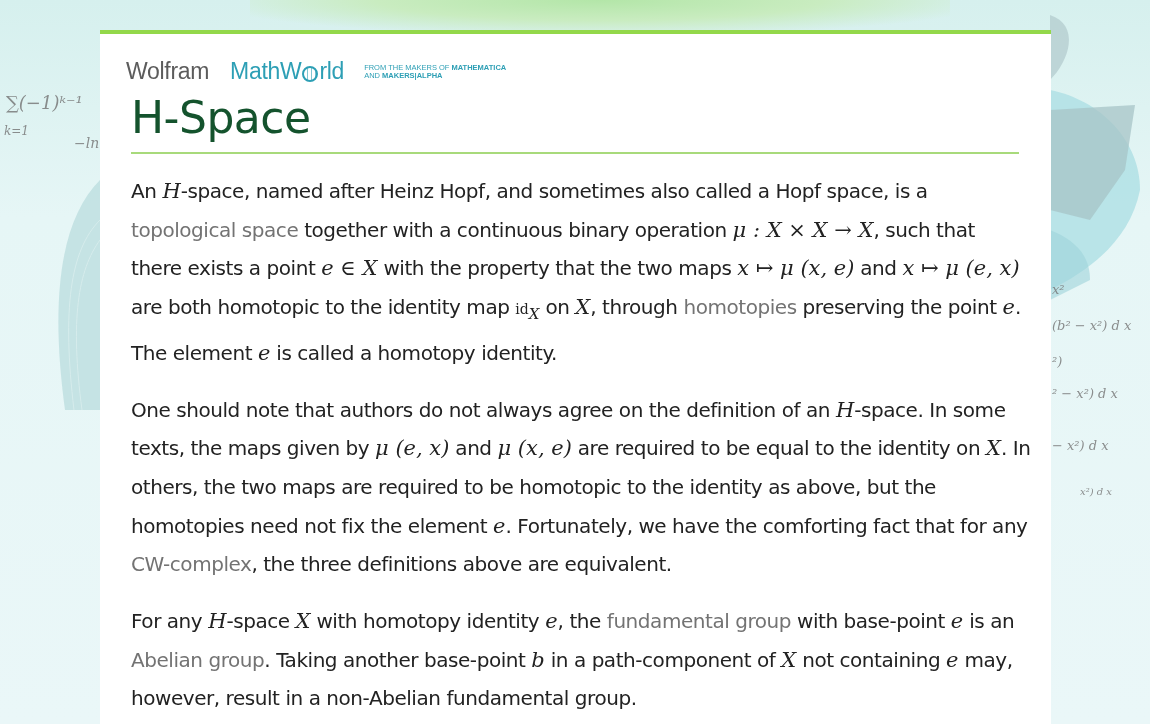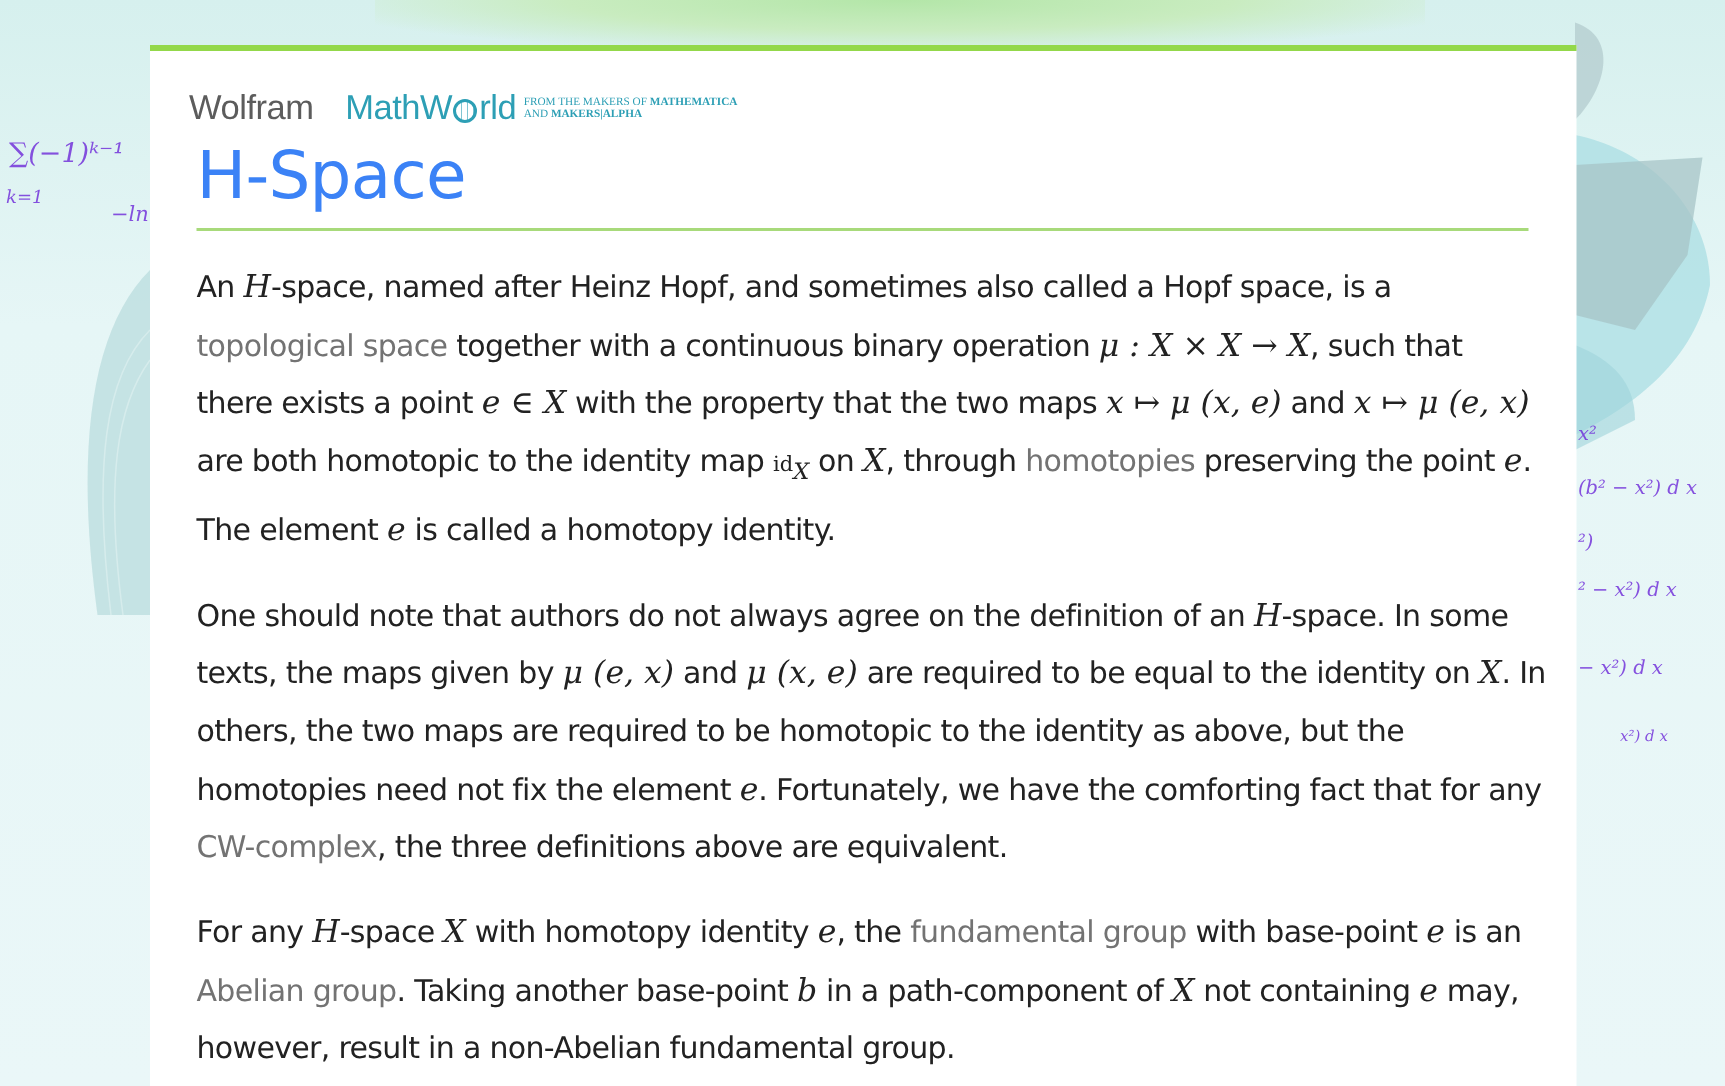--- a/index.html
+++ b/index.html
@@ -7,42 +7,42 @@
     width:1150px; height:724px; overflow:hidden; position:relative;
     background: linear-gradient(180deg, #d6f0ee 0%, #e6f6f6 30%, #eaf7f8 100%);
     font-family: "DejaVu Sans", sans-serif;
   }
   .top-glow {
     position:absolute; left:250px; top:0; width:700px; height:32px;
     background: radial-gradient(ellipse at 50% 0%, #b3e6a8 0%, #c9ecc0 45%, rgba(220,242,236,0) 80%);
   }
   .bg-deco { position:absolute; pointer-events:none; }
   .bg-math {
-    position:absolute; color:#6d28d9; font-family:"DejaVu Serif", serif; font-style:italic;
+    position:absolute; color:#737373; font-family:"DejaVu Serif", serif; font-style:italic;
     font-size:15px; white-space:nowrap; opacity:0.8;
   }
   .card {
     position:absolute; left:100px; top:30px; width:951px; height:710px;
     background:#ffffff; border-top:4px solid #93d84a;
     box-sizing:border-box;
   }
   .brand {
     position:absolute; left:26px; top:24px; display:flex; align-items:flex-end;
     white-space:nowrap;
   }
   .brand-wolfram { font-family:"Liberation Sans", sans-serif; font-size:23px; color:#5c5c5c; letter-spacing:-0.3px; }
   .brand-mathworld { font-family:"Liberation Sans", sans-serif; font-size:23px; color:#2d9fb5; margin-left:21px; letter-spacing:-0.3px; display:flex; align-items:flex-end; }
   .globe { display:inline-block; width:16px; height:16px; border-radius:50%; border:2px solid #2d9fb5; box-sizing:border-box; margin:0 1px 3px 1px; position:relative; background:
      repeating-linear-gradient(90deg, transparent 0 3px, rgba(45,159,181,0.6) 3px 4px); }
-  .brand-tag { font-family:Liberation Serif, serif; font-size:7.5px; line-height:8px; color:#2d9fb5; margin-left:5px; margin-bottom:5px; }
+  .brand-tag { font-family:Liberation Sans, sans-serif; font-size:7.5px; line-height:8px; color:#2d9fb5; margin-left:20px; margin-bottom:5px; }
   .brand-tag b { font-weight:bold; }
   .title {
     position:absolute; left:31px; top:58px; margin:0;
     font-family:"DejaVu Sans", sans-serif; font-weight:normal;
-    font-size:44px; color:#3b82f6; letter-spacing:-0.5px;
+    font-size:44px; color:#14532d; letter-spacing:-0.5px;
   }
   .title-rule { position:absolute; left:31px; top:118px; width:888px; height:2px; background:#a8da7b; }
   .content {
     position:absolute; left:31px; top:138px; width:900px;
     font-family:"DejaVu Sans", sans-serif; font-size:20px; line-height:38.7px; color:#222;
     letter-spacing:-0.45px;
   }
   .content p { margin:0 0 18px 0; }
   .m { font-family:"DejaVu Serif", serif; font-style:italic; font-size:21px; letter-spacing:0; }
   .mr { font-family:"DejaVu Serif", serif; font-style:normal; font-size:14px; letter-spacing:0; }

